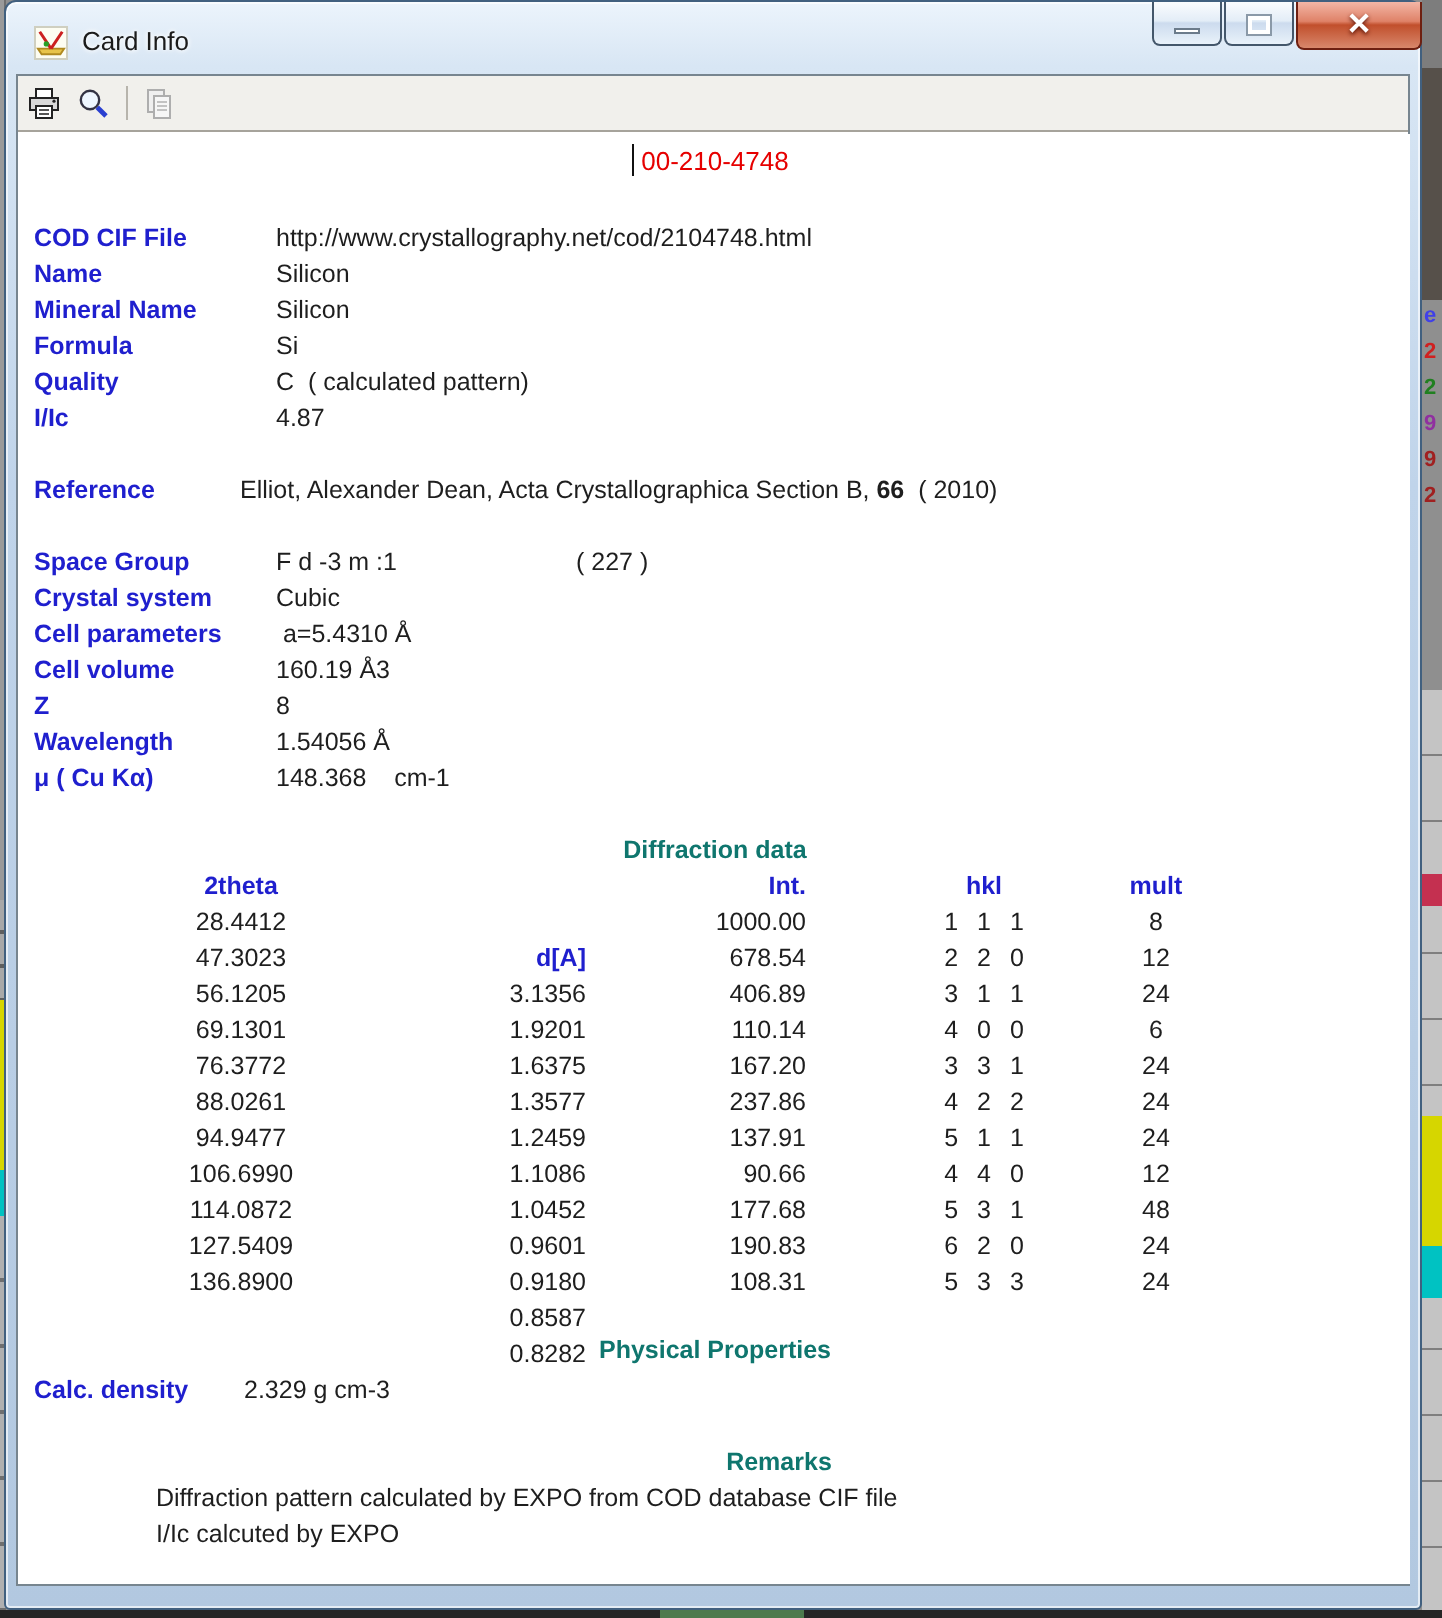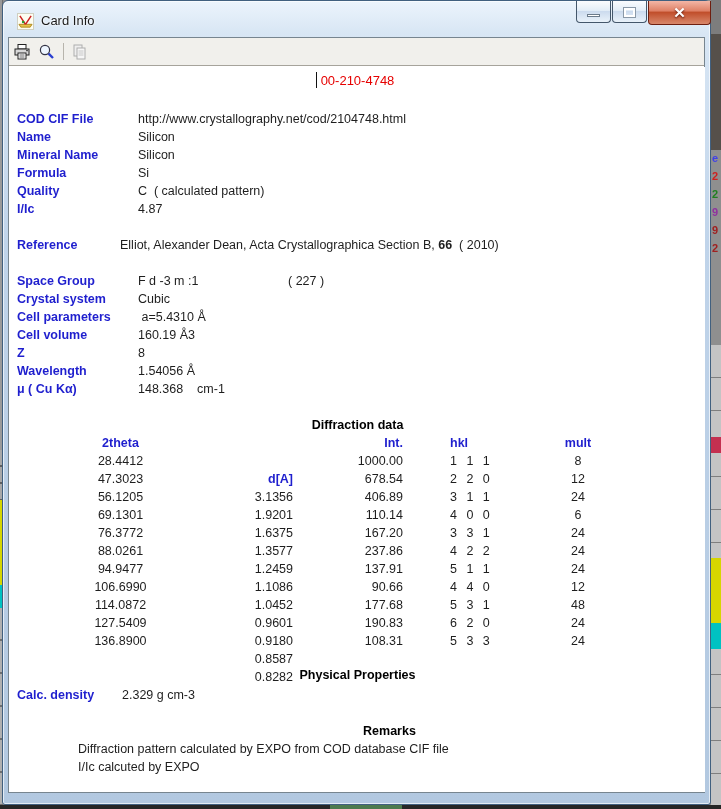--- a/index.html
+++ b/index.html
@@ -49,29 +49,29 @@
   .cardnum { position:absolute; top:6px; left:0; width:695px; text-align:center; color:#e60000; font-weight:normal; font-size:13px; }
   .caret { position:absolute; left:306px; top:5px; width:1px; height:16px; background:#111; }
 
   .frow { position:absolute; left:0; width:695px; height:17px; }
   .lbl { position:absolute; left:7px; color:#1f1fce; font-weight:bold; white-space:pre; }
   .val { position:absolute; left:128px; white-space:pre; }
   .val-ref { left:110px; }
   .val-extra { position:absolute; left:278px; white-space:pre; }
   .bold { font-weight:bold; }
 
-  .sect { position:absolute; left:0; width:695px; text-align:center; color:#000000; font-weight:bold; }
+  .sect { position:absolute; left:0; width:695px; text-align:center; color:#0f766e; font-weight:bold; }
   .sect-remarks { padding-left:64px; }
 
   .trow { position:absolute; left:0; width:695px; height:16px; }
   .c { position:absolute; }
   .c1 { left:58px;  width:105px; text-align:center; }
   .c2 { left:180px; width:103px; text-align:right;margin-top:36px; }
   .c3 { left:290px; width:103px; text-align:right; }
-  .c4 { left:440px; width:84px;  word-spacing:6px; }
+  .c4 { left:440px; width:84px;  text-align:center; word-spacing:6px; }
   .c5 { left:548px; width:40px;  text-align:center; }
   .th { color:#1f1fce; font-weight:bold; }
 
   .remark { position:absolute; left:68px; white-space:pre; }
 </style>
 </head>
 <body>
 
 <div class="screen">
 

